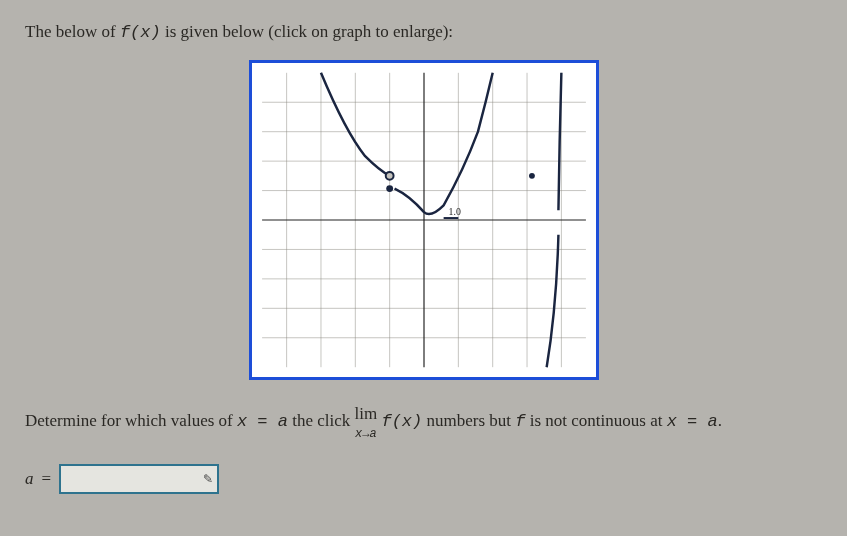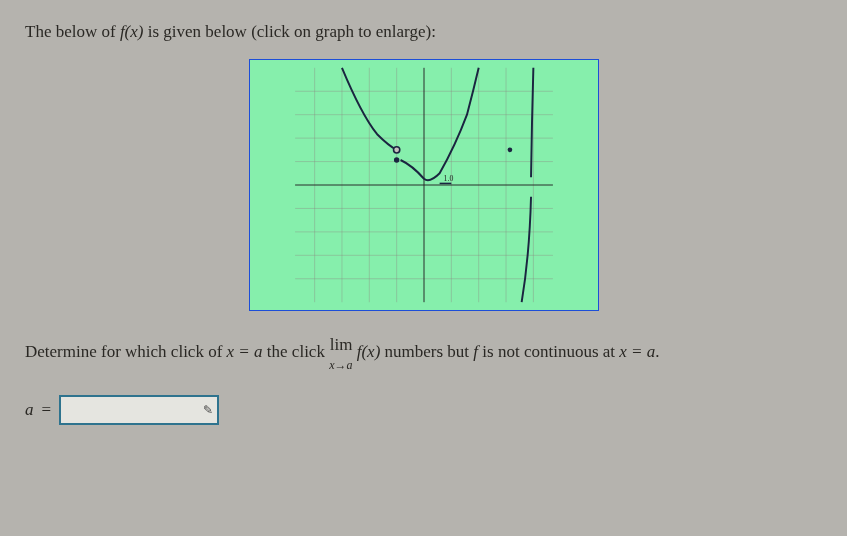--- a/index.html
+++ b/index.html
@@ -16,24 +16,24 @@
     .intro-text {
       margin-bottom: 15px;
       line-height: 1.4;
     }
     .graph-container {
       display: flex;
       justify-content: center;
       margin: 10px 0 20px 0;
     }
     .graph-border {
-      border: 1px solid #1d4ed8;
-      background: #86efac;
+      border: 3px solid #1d4ed8;
+      background: #ffffff;
       width: 350px;
-      height: 252px;
+      height: 320px;
       position: relative;
       cursor: pointer;
     }
     .graph-svg {
       width: 100%;
       height: 100%;
     }
     .question-text {
       margin-top: 15px;
       line-height: 1.6;
@@ -68,21 +68,21 @@
       font-size: 12px;
       color: #444;
       pointer-events: none;
     }
     .hint-text {
       margin-left: 8px;
     }
     .help-link {
       color: #2a2824;
     }
-    .math-i { font-style: italic; font-family: Liberation Serif, serif; }
+    .math-i { font-style: italic; font-family: Liberation Mono, monospace; }
     .limit-notation {
       display: inline-block;
       position: relative;
       vertical-align: middle;
     }
     .limit-top { display: block; text-align: right; }
     .limit-bottom { display: block; font-size: 12px; text-align: center; margin-top: -2px; }
   </style>
 </head>
 <body>
@@ -131,21 +131,21 @@
 
       <path d="M 300 310 Q 310 250 312 175" stroke="#1a2540" stroke-width="2.5" fill="none"></path>
       <path d="M 312 150 Q 313 80 315 10" stroke="#1a2540" stroke-width="2.5" fill="none"></path>
 
       <line x1="195" y1="158" x2="210" y2="158" stroke="#1a2540" stroke-width="2"></line>
     </svg>
   </div>
 </div>
 
 <div class="question-text">
-  <span>Determine for which click of </span><span class="math-i">x = a</span><span> the click </span><span class="limit-notation"><span class="limit-top">lim</span><span class="limit-bottom math-i">x→a</span></span>
+  <span>Determine for which values of </span><span class="math-i">x = a</span><span> the click </span><span class="limit-notation"><span class="limit-top">lim</span><span class="limit-bottom math-i">x→a</span></span>
   <span class="math-i">f(x)</span><span> numbers but </span><span class="math-i">f</span><span> is not continuous at </span><span class="math-i">x = a</span><span>.</span>
 </div>
 
 <div class="answer-row">
   <span class="var-label">a</span>
   <span>=</span>
   <span class="input-wrapper">
     <input type="text" class="answer-input" value="" style="">
     <span class="input-icon">✎</span>
   </span>

